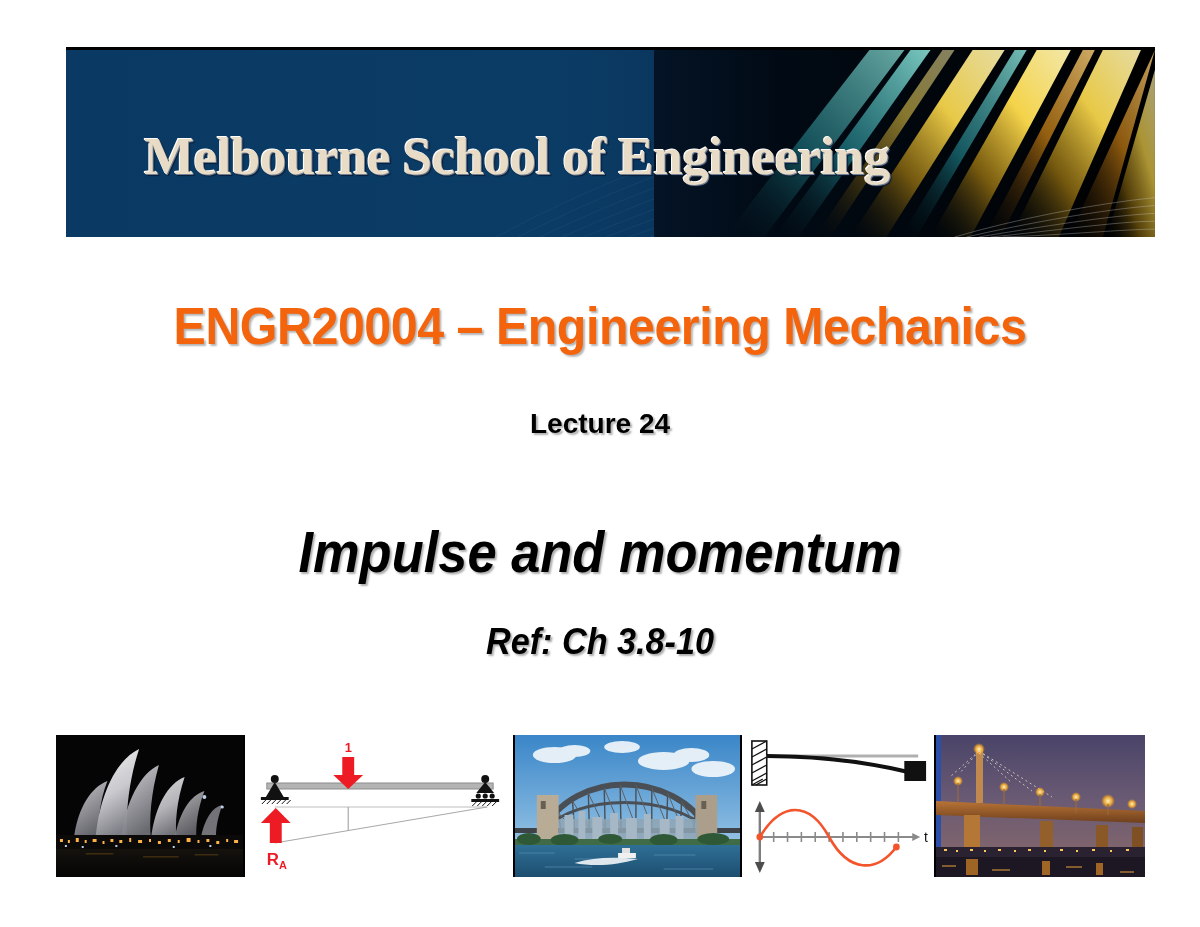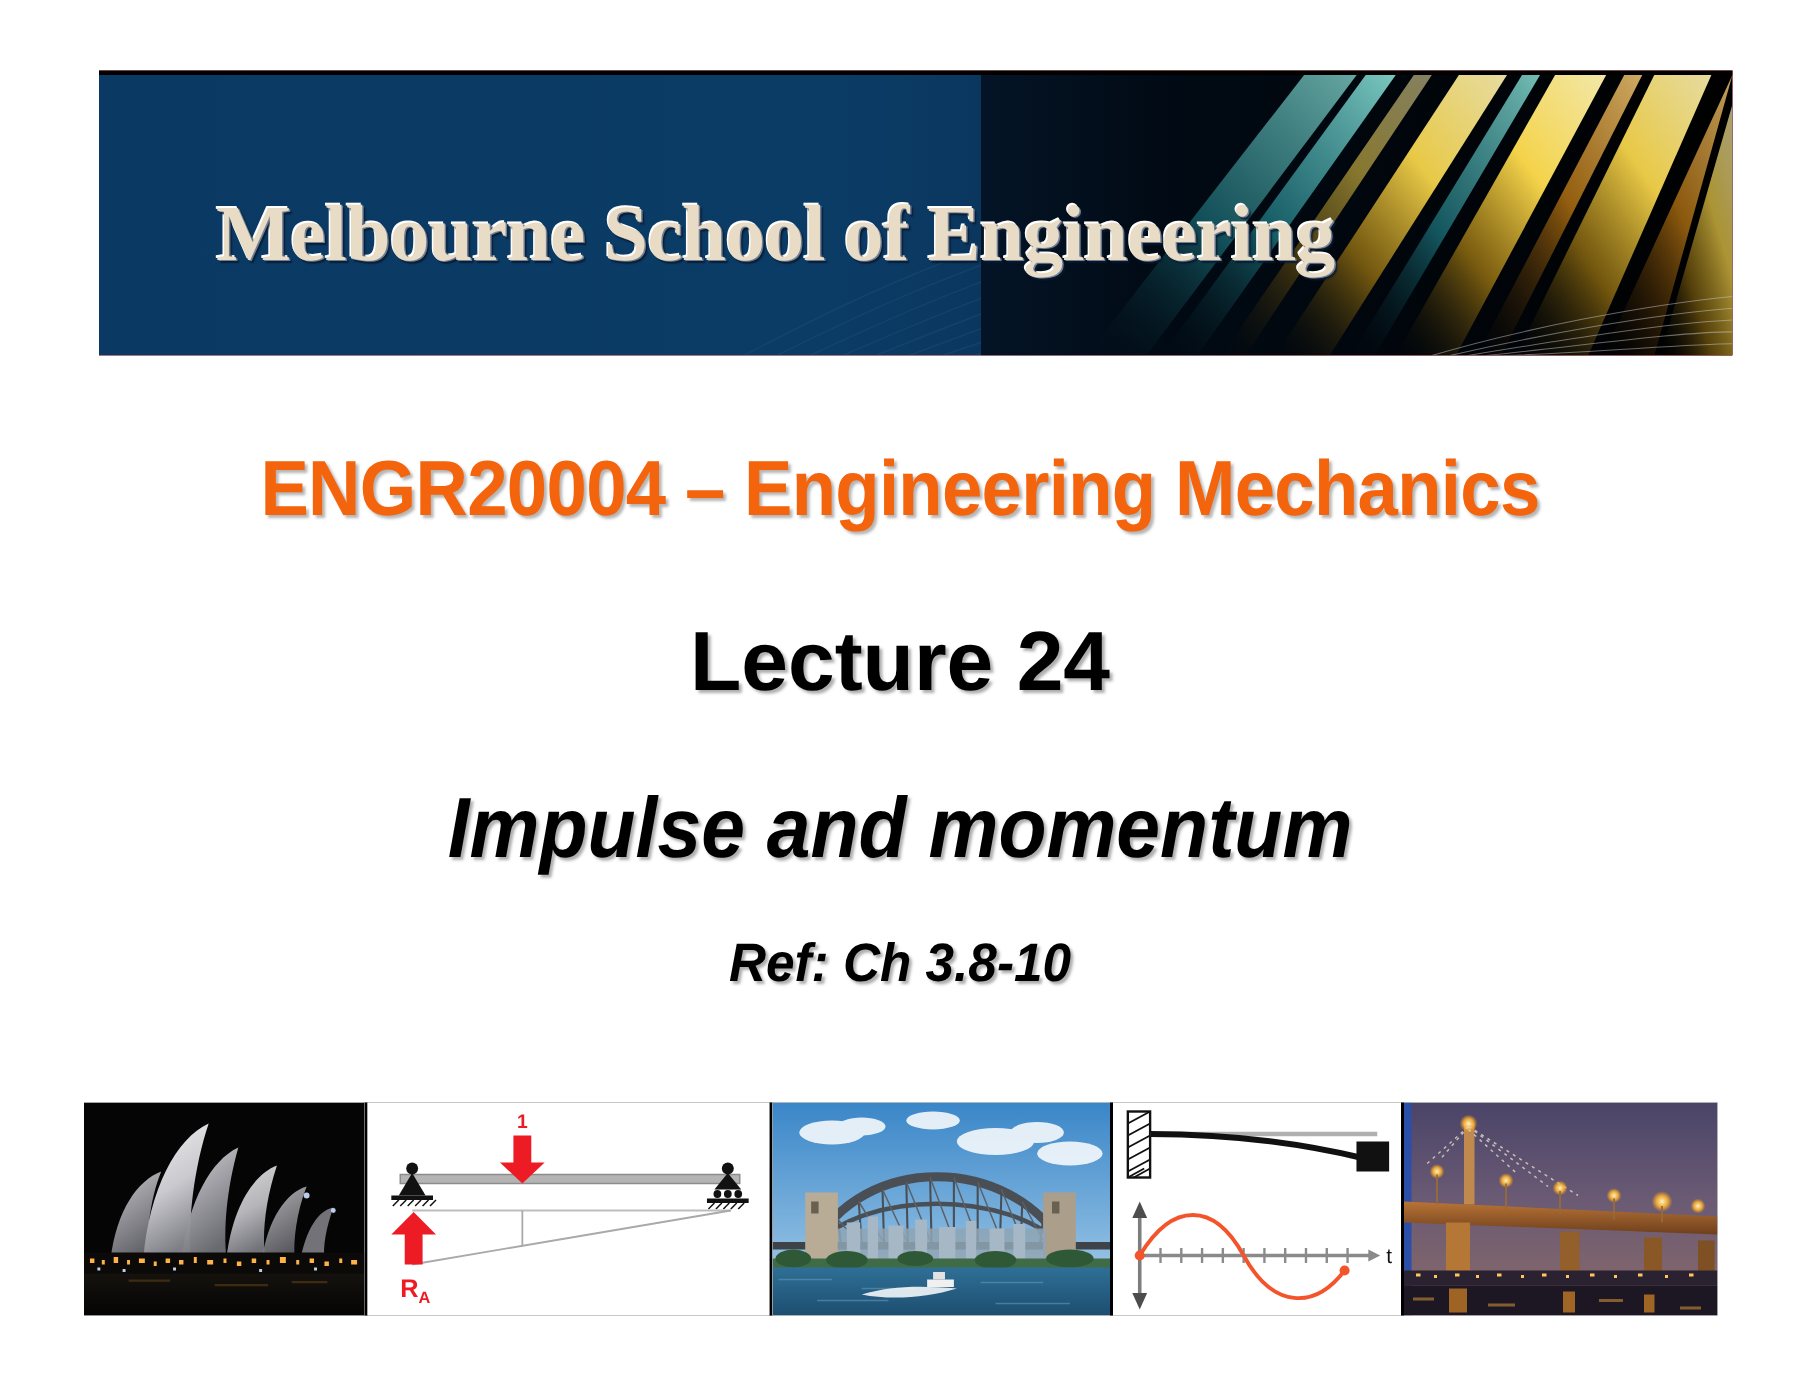--- a/index.html
+++ b/index.html
@@ -92,21 +92,21 @@
     text-shadow: 2px 2px 2px rgba(120,120,120,.55);
     letter-spacing: -0.5px;
     transform: scaleX(.93);
   }
   .lecture-number {
     position: absolute;
     left: 0;
     top: 408px;
     width: 1200px;
     text-align: center;
-    font-size: 56px;
+    font-size: 28px;
     font-weight: bold;
     color: #000000;
     text-shadow: 2px 2px 2px rgba(120,120,120,.6);
   }
   .lecture-topic {
     position: absolute;
     left: 0;
     top: 519px;
     width: 1200px;
     text-align: center;

